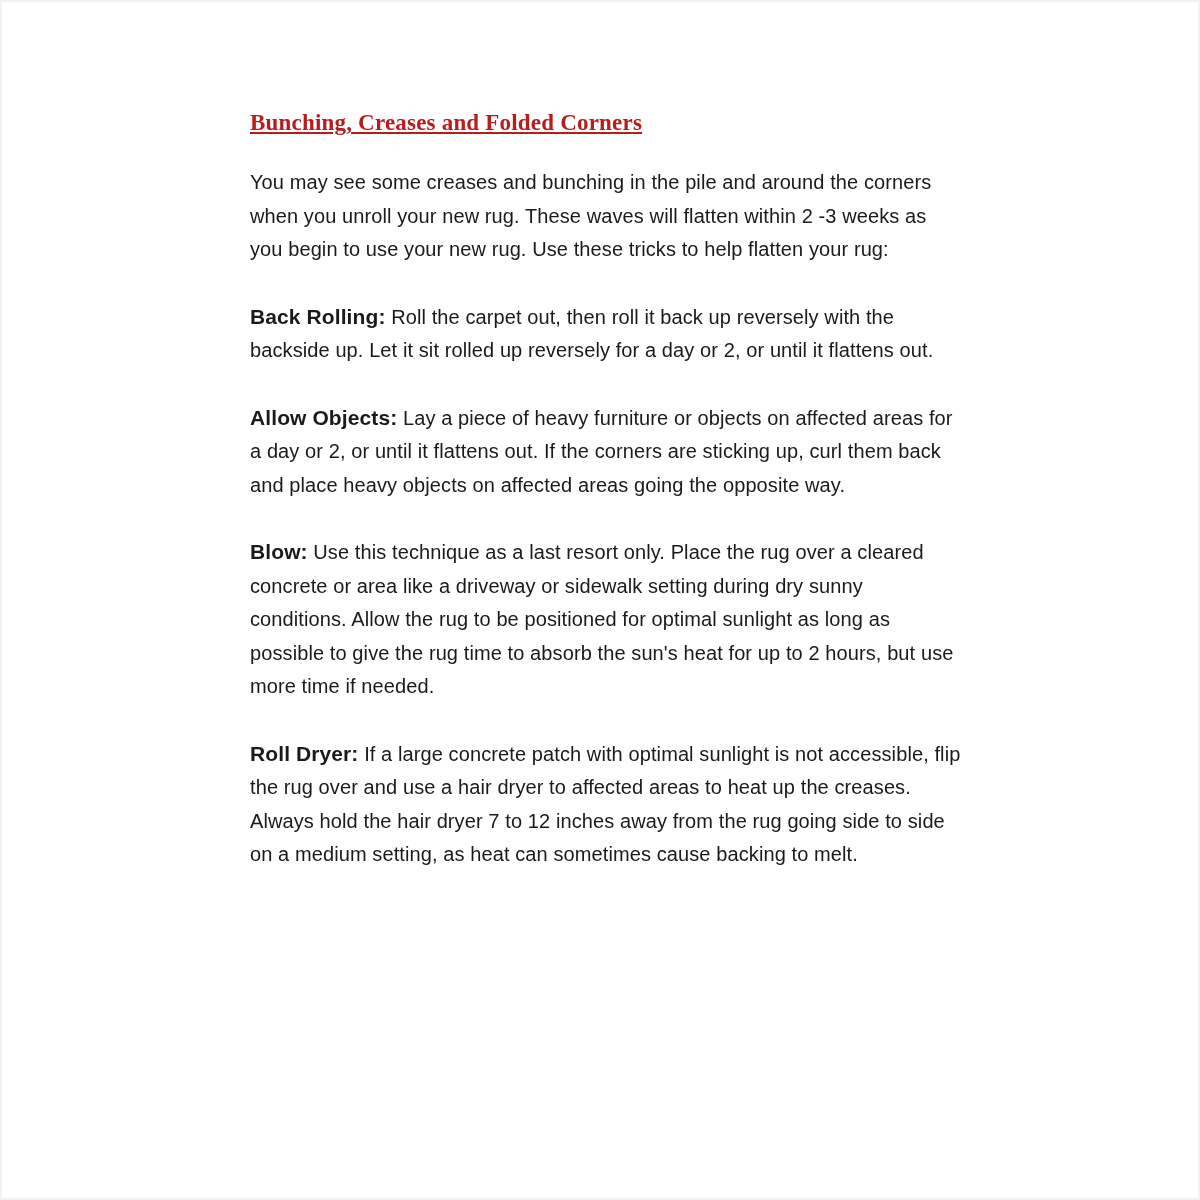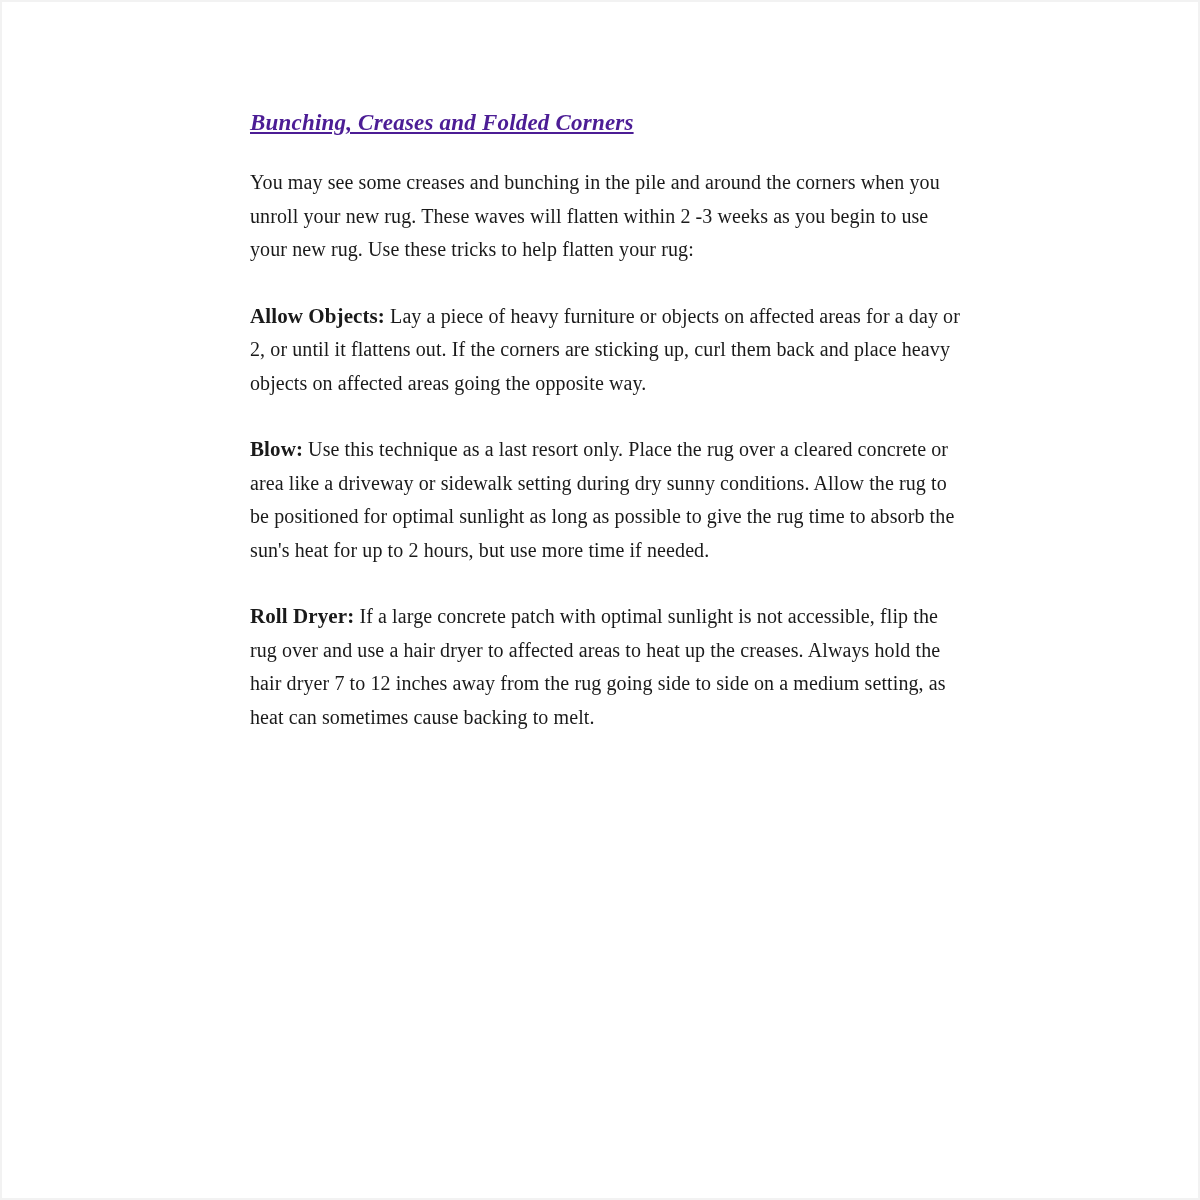--- a/index.html
+++ b/index.html
@@ -31,37 +31,40 @@
     font-weight: 700;
     text-decoration: underline;
     letter-spacing: 0.2px;
   }
   .doc p {
     margin: 6px 0 33px 0;
     font-size: 20px;
     line-height: 33.5px;
     font-weight: 400;
     letter-spacing: 0.1px;
-    font-family: Liberation Serif, serif;
   }
   .doc p strong {
     font-weight: 700;
     font-size: 21px;
   }
 </style>
 </head>
 <body>
 
 <div class="canvas">
   <div class="doc">
 
-    <h1 style="color: #4c1d95; font-style: italic;">Bunching, Creases and Folded Corners</h1>
+    <h1 style="color: #b91c1c;">Bunching, Creases and Folded Corners</h1>
 
     <p>You may see some creases and bunching in the pile and around the corners when you unroll your new rug. These waves will flatten within 2 -3 weeks as you begin to use your new rug. Use these tricks to help flatten your rug:</p>
 
+    <p>
+      <strong>Back Rolling:</strong>
+      <span>Roll the carpet out, then roll it back up reversely with the backside up. Let it sit rolled up reversely for a day or 2, or until it flattens out.</span>
+    </p>
 
     <p>
       <strong>Allow Objects:</strong>
       <span>Lay a piece of heavy furniture or objects on affected areas for a day or 2, or until it flattens out. If the corners are sticking up, curl them back and place heavy objects on affected areas going the opposite way.</span>
     </p>
 
     <p>
       <strong>Blow:</strong>
       <span>Use this technique as a last resort only. Place the rug over a cleared concrete or area like a driveway or sidewalk setting during dry sunny conditions. Allow the rug to be positioned for optimal sunlight as long as possible to give the rug time to absorb the sun's heat for up to 2 hours, but use more time if needed.</span>
     </p>

